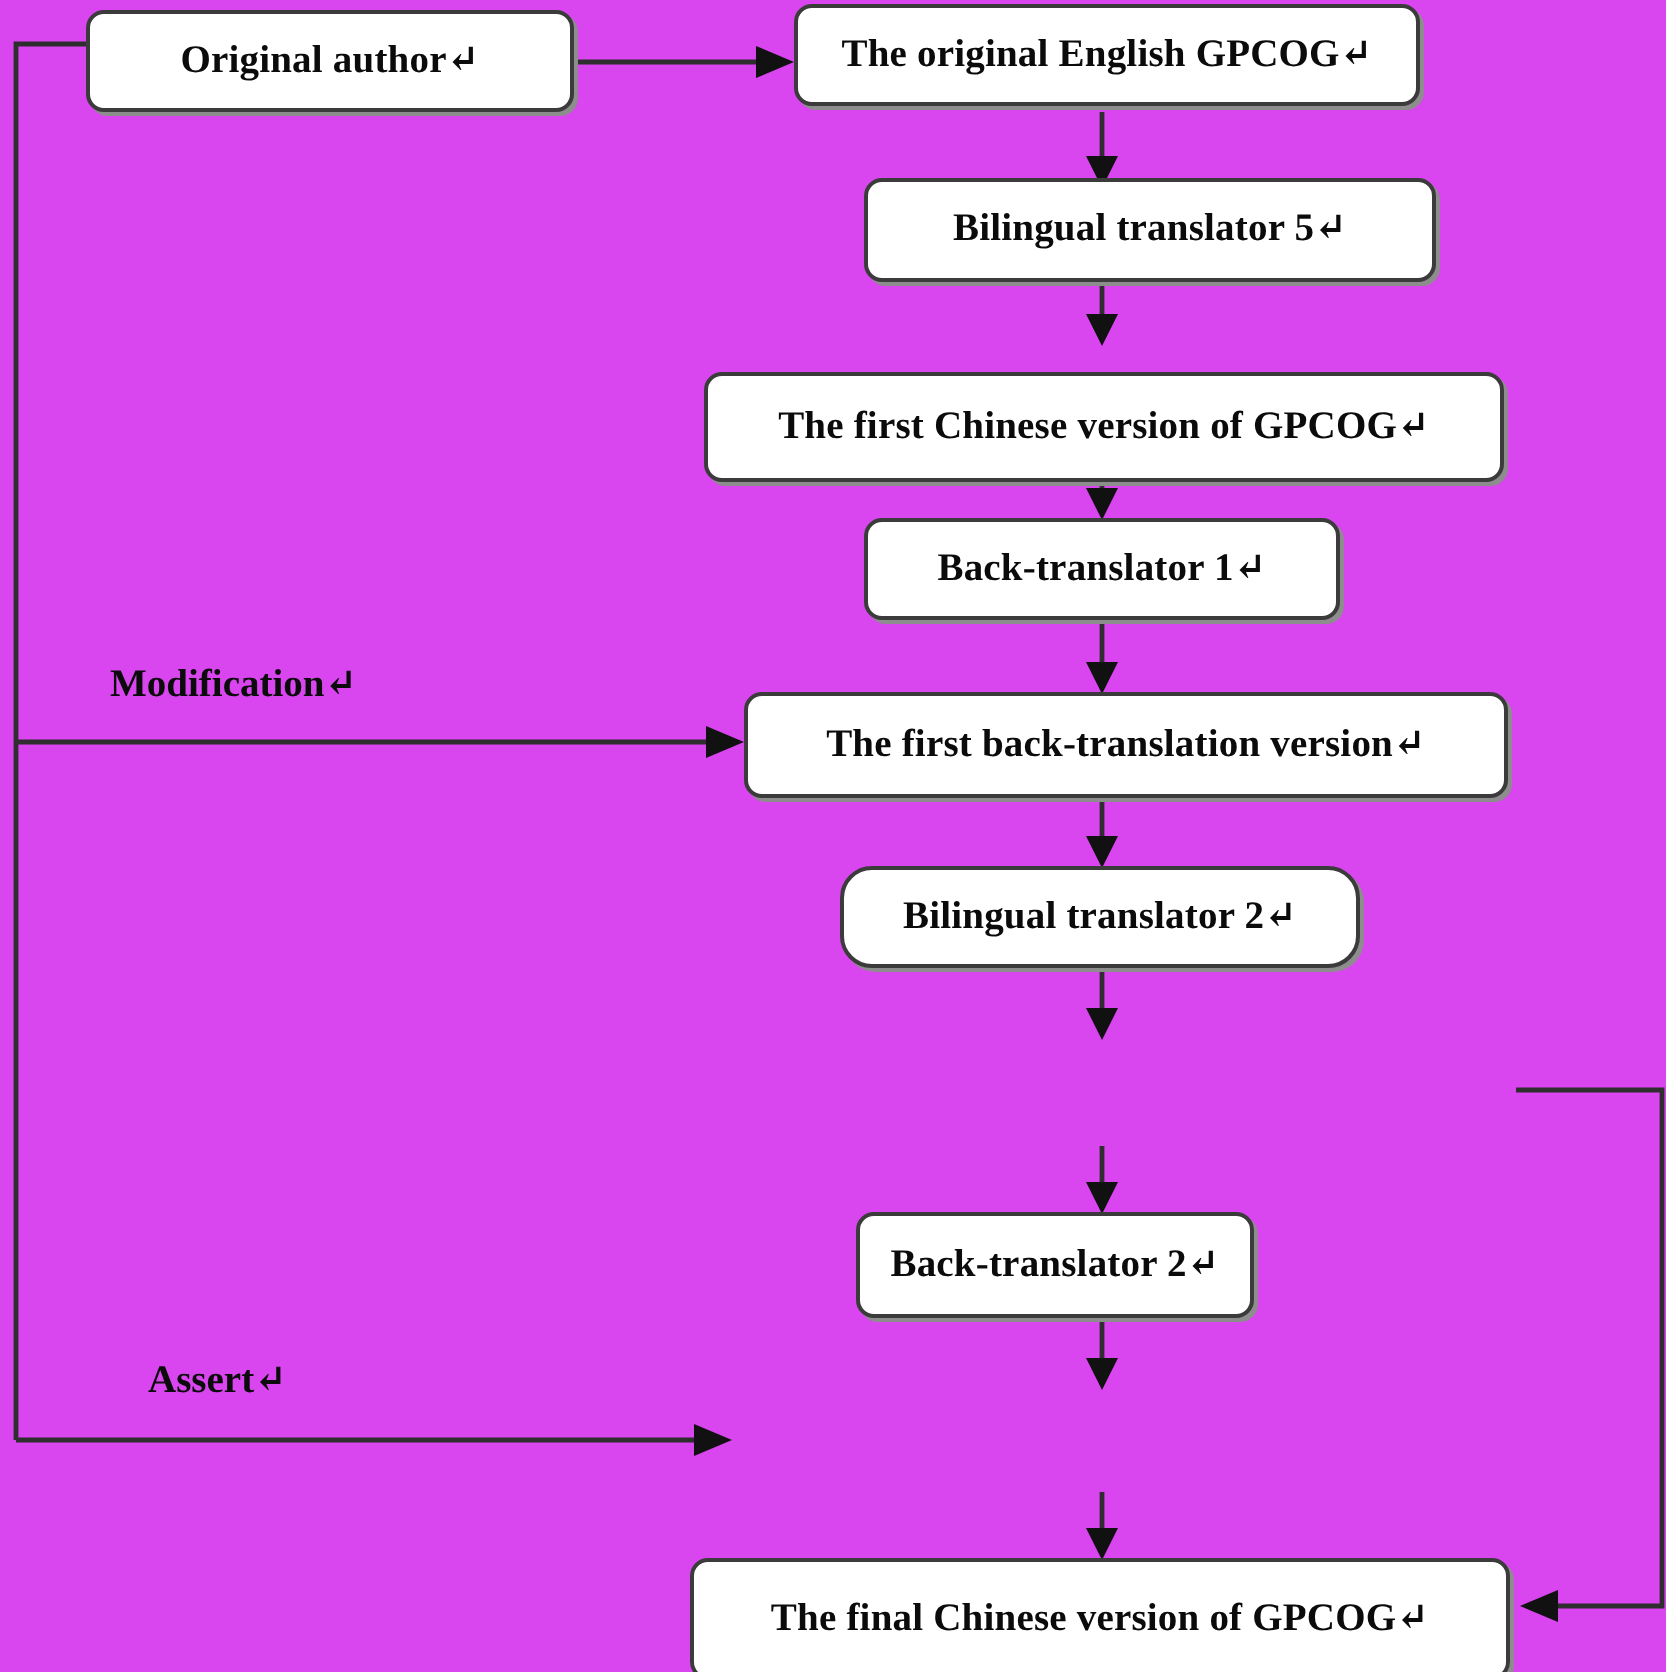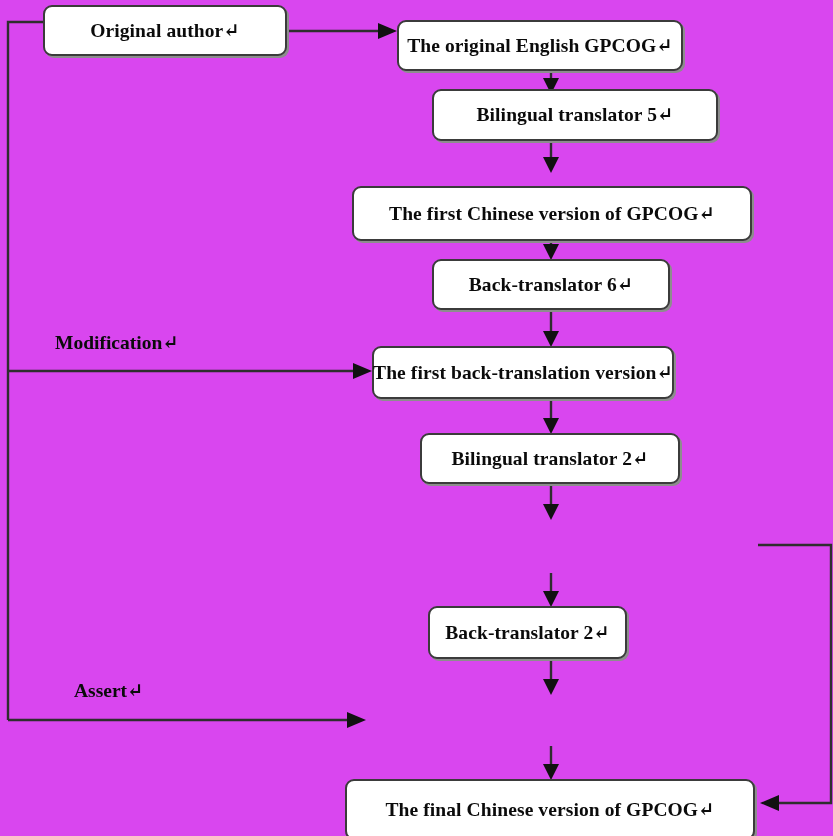--- a/index.html
+++ b/index.html
@@ -144,41 +144,41 @@
     <g>
       <path d="M 758 545 L 831 545 L 831 803 L 779 803"></path>
       <polygon points="779,795 760,803 779,811"></polygon>
     </g>
   </svg>
 
   <div class="node" style="left:43px; top:5px; width:244px; height:51px;">
     <span class="node-label">Original author↵</span>
   </div>
 
-  <div class="node" style="left:397px; top:20px; width:286px; height:51px;">
+  <div class="node" style="left:397px; top:2px; width:313px; height:51px;">
     <span class="node-label">The original English GPCOG↵</span>
   </div>
 
   <div class="node" style="left:432px; top:89px; width:286px; height:52px;">
     <span class="node-label">Bilingual translator 5↵</span>
   </div>
 
   <div class="node" style="left:352px; top:171px; width:400px; height:55px;margin-top:15px;">
     <span class="node-label">The first Chinese version of GPCOG↵</span>
   </div>
 
   <div class="node" style="left:432px; top:259px; width:238px; height:51px;">
-    <span class="node-label">Back-translator 6↵</span>
+    <span class="node-label">Back-translator 1↵</span>
   </div>
 
-  <div class="node" style="left:372px; top:346px; width:302px; height:53px;">
+  <div class="node" style="left:372px; top:346px; width:382px; height:53px;">
     <span class="node-label">The first back-translation version↵</span>
   </div>
 
-  <div class="node" style="left:420px; top:433px; width:260px; height:51px;">
+  <div class="node" style="left:420px; top:433px; width:260px; height:51px;border-radius:16px;">
     <span class="node-label">Bilingual translator 2↵</span>
   </div>
 
 
   <div class="node" style="left:428px; top:606px; width:199px; height:53px;">
     <span class="node-label">Back-translator 2↵</span>
   </div>
 
 
   <div class="node" style="left:345px; top:779px; width:410px; height:61px;">

